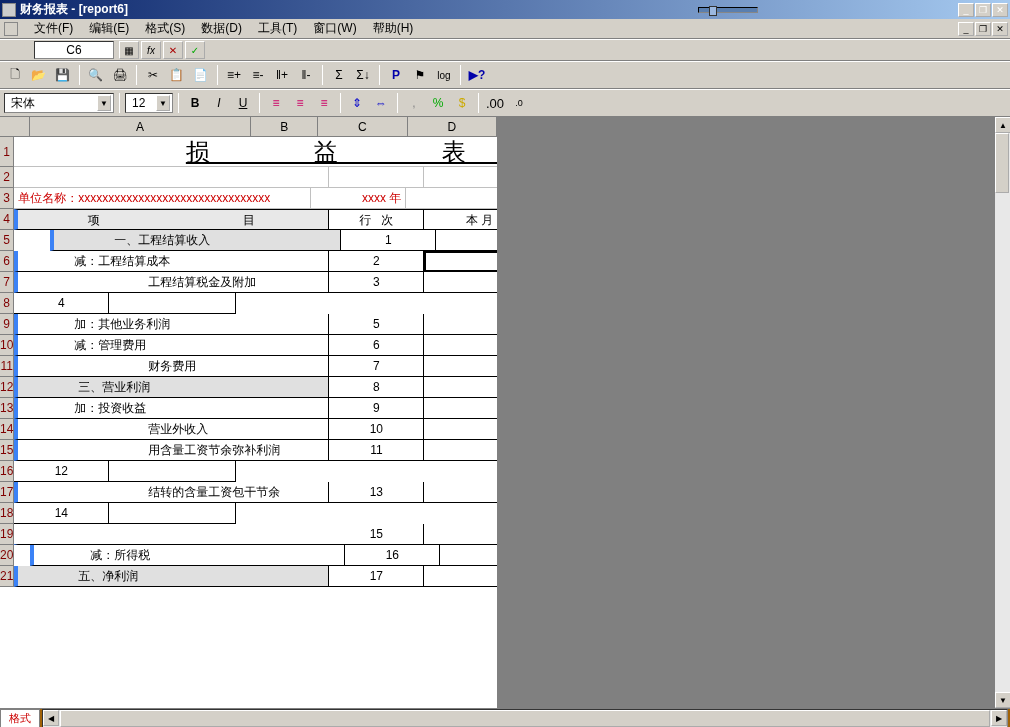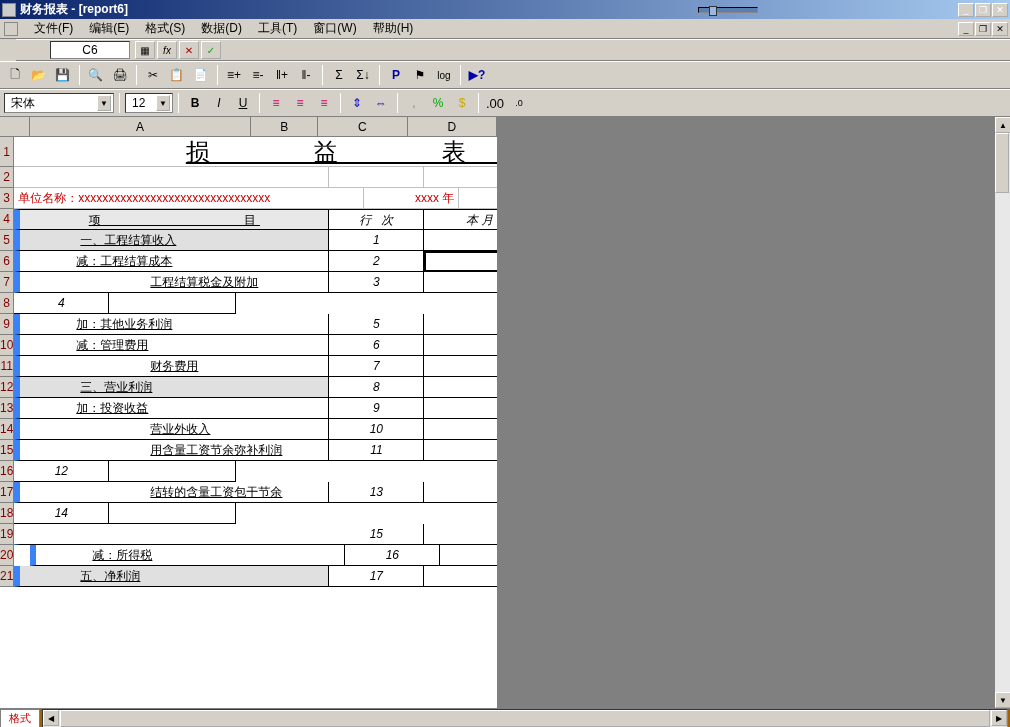--- a/index.html
+++ b/index.html
@@ -8,21 +8,21 @@
 .titlebar-icon { width: 14px; height: 14px; background: #ccc; border: 1px solid #888; margin-right: 4px; }
 .titlebar-text { flex: 1; font-size: 12px; font-weight: bold; }
 .titlebar-slider { width: 60px; height: 6px; background: #5a7fb0; border: 1px inset #333; position: relative; margin-right: 200px; }
 .titlebar-slider-thumb { position: absolute; left: 10px; top: -2px; width: 8px; height: 10px; background: #9bb8e0; border: 1px solid #333; }
 .window-controls { display: flex; gap: 1px; }
 .win-btn { width: 16px; height: 14px; background: #d4d0c8; border: 1px outset #fff; font-size: 9px; display: flex; align-items: center; justify-content: center; cursor: pointer; font-family: Arial; }
 .menubar { background: #d4d0c8; height: 20px; display: flex; align-items: center; padding: 0 4px; border-bottom: 1px solid #808080; position: relative; }
 .menubar-icon { width: 14px; height: 14px; border: 1px solid #888; margin-right: 8px; }
 .menu-item { padding: 2px 8px; cursor: pointer; }
 .mdi-controls { position: absolute; right: 2px; display: flex; gap: 1px; }
-.formula-bar { background: #d4d0c8; height: 22px; display: flex; align-items: center; border-top: 1px solid #fff; border-bottom: 1px solid #808080; padding: 0 4px; margin-left: 16px; }
+.formula-bar { background: #d4d0c8; height: 22px; display: flex; align-items: center; border-top: 1px solid #fff; border-bottom: 1px solid #808080; padding: 0 4px; }
 .name-box { width: 80px; height: 18px; background: white; border: 1px inset #888; text-align: center; line-height: 16px; margin-left: 30px; }
 .fb-btn { width: 20px; height: 18px; border: 1px outset #fff; margin: 0 1px; display: flex; align-items: center; justify-content: center; cursor: pointer; font-size: 10px; }
 .fb-sep { width: 4px; }
 .toolbar { background: #d4d0c8; height: 28px; display: flex; align-items: center; border-top: 1px solid #fff; border-bottom: 1px solid #808080; padding: 0 4px; gap: 2px; }
 .tb-btn { width: 22px; height: 22px; border: 1px solid transparent; display: flex; align-items: center; justify-content: center; cursor: pointer; font-size: 12px; }
 .tb-sep { width: 1px; height: 20px; background: #808080; margin: 0 3px; border-right: 1px solid #fff; }
 .format-bar { background: #d4d0c8; height: 28px; display: flex; align-items: center; border-top: 1px solid #fff; border-bottom: 1px solid #808080; padding: 0 4px; gap: 2px; }
 .combo { height: 20px; background: white; border: 1px inset #888; display: flex; align-items: center; padding: 0 2px; }
 .combo-text { flex: 1; padding: 0 4px; }
 .combo-arrow { width: 14px; height: 16px; background: #d4d0c8; border: 1px outset #fff; display: flex; align-items: center; justify-content: center; font-size: 8px; }
@@ -40,24 +40,24 @@
 .grid-body { display: flex; }
 .row-headers { width: 42px; }
 .row-header { height: 21px; background: #d4d0c8; border-right: 1px solid #808080; border-bottom: 1px solid #808080; text-align: center; line-height: 20px; font-size: 12px; color: #800000; }
 .row-header.h-tall { height: 30px; line-height: 30px; }
 .cells { position: relative; }
 .cell-row { display: flex; height: 21px; }
 .cell-row.tall { height: 30px; }
 .cell { border-right: 1px solid #c0c0c0; border-bottom: 1px solid #c0c0c0; padding: 0 4px; line-height: 20px; font-size: 12px; overflow: hidden; white-space: nowrap; }
 .cell.bordered { border-right: 1px solid #000; border-bottom: 1px solid #000; }
 .cell.bt { border-top: 1px solid #000; }
-.cell.bl { border-left: 6px solid #3b82f6; text-decoration: underline; }
+.cell.bl { border-left: 4px solid #3b82f6; }
 .title-cell { font-size: 24px; font-family: "宋体"; text-align: center; letter-spacing: 40px; text-decoration: underline; line-height: 30px; }
 .red-text { color: #cc0000; }
-.center { text-align: center; font-style: italic; }
+.center { text-align: center; }
 .right { text-align: right; }
 .header-cell { background: #e8e8e8; font-weight: normal; text-align: center; letter-spacing: 20px; }
 .gray-bg { background: #e0e0e0; }
 .indent1 { padding-left: 60px; }
 .indent2 { padding-left: 56px; }
 .indent3 { padding-left: 130px; }
 .selected-cell { border: 2px solid #000 !important; }
 .rest-area { background: #808080; flex: 1; }
 .vscroll { width: 16px; background: #d4d0c8; border-left: 1px solid #808080; }
 .vscroll-btn { width: 16px; height: 16px; background: #d4d0c8; border: 1px outset #fff; display: flex; align-items: center; justify-content: center; font-size: 8px; }
@@ -211,31 +211,31 @@
       <div class="cells" id="cells">
           <div class="cell-row tall">
             <div class="cell title-cell" style="width: 664px;">损　益　表</div>
           </div>
           <div class="cell-row">
             <div class="cell " style="width: 315px;"></div>
             <div class="cell " style="width: 95px;"></div>
             <div class="cell " style="width: 127px;"></div>
           </div>
           <div class="cell-row">
-            <div class="cell red-text" style="width: 350px;">单位名称：xxxxxxxxxxxxxxxxxxxxxxxxxxxxxxxx</div>
+            <div class="cell red-text" style="width: 297px;">单位名称：xxxxxxxxxxxxxxxxxxxxxxxxxxxxxxxx</div>
             <div class="cell red-text right" style="width: 95px;">xxxx 年</div>
             <div class="cell red-text right" style="width: 127px;">xx 月</div>
           </div>
           <div class="cell-row">
             <div class="cell bordered bt bl header-cell" style="width: 315px; letter-spacing: 4px; text-align: center;">项&nbsp;&nbsp;&nbsp;&nbsp;&nbsp;&nbsp;&nbsp;&nbsp;&nbsp;&nbsp;&nbsp;&nbsp;&nbsp;&nbsp;&nbsp;&nbsp;&nbsp;&nbsp;&nbsp;目</div>
             <div class="cell bordered bt center" style="width: 95px;">行&nbsp;&nbsp;&nbsp;次</div>
             <div class="cell bordered bt center" style="width: 127px;">本&nbsp;月&nbsp;数</div>
           </div>
           <div class="cell-row">
-            <div class="cell bordered bl gray-bg indent1" style="width: 315px;">一、工程结算收入</div>
+            <div class="cell bordered bl gray-bg indent1" style="width: 291px; margin-left: 36px;">一、工程结算收入</div>
             <div class="cell bordered center" style="width: 95px;">1</div>
             <div class="cell bordered" style="width: 127px;"></div>
           </div>
           <div class="cell-row">
             <div class="cell bordered bl indent2" style="width: 315px;">减：工程结算成本</div>
             <div class="cell bordered center" style="width: 95px;">2</div>
             <div class="cell bordered selected-cell" style="width: 127px;"></div>
           </div>
           <div class="cell-row">
             <div class="cell bordered bl indent3" style="width: 315px;">工程结算税金及附加</div>

